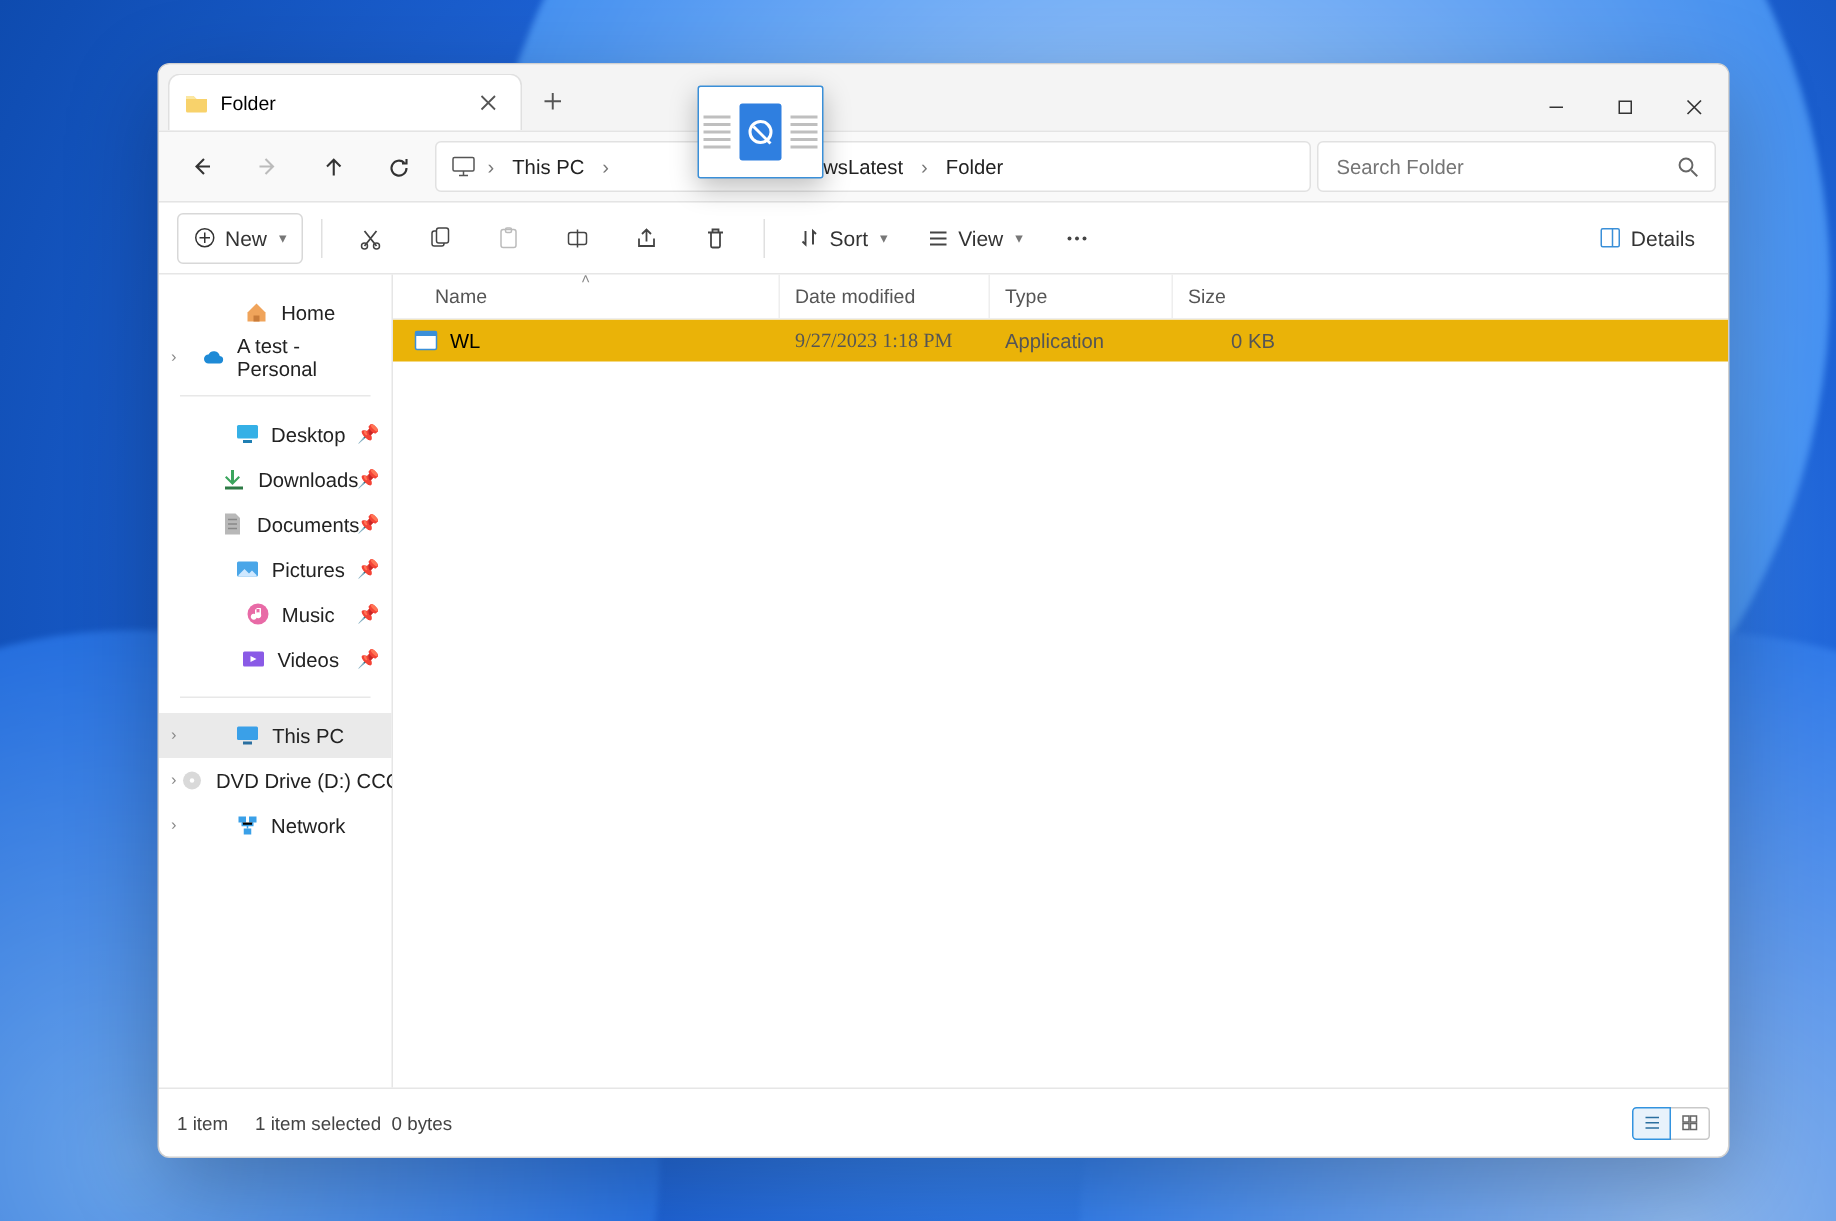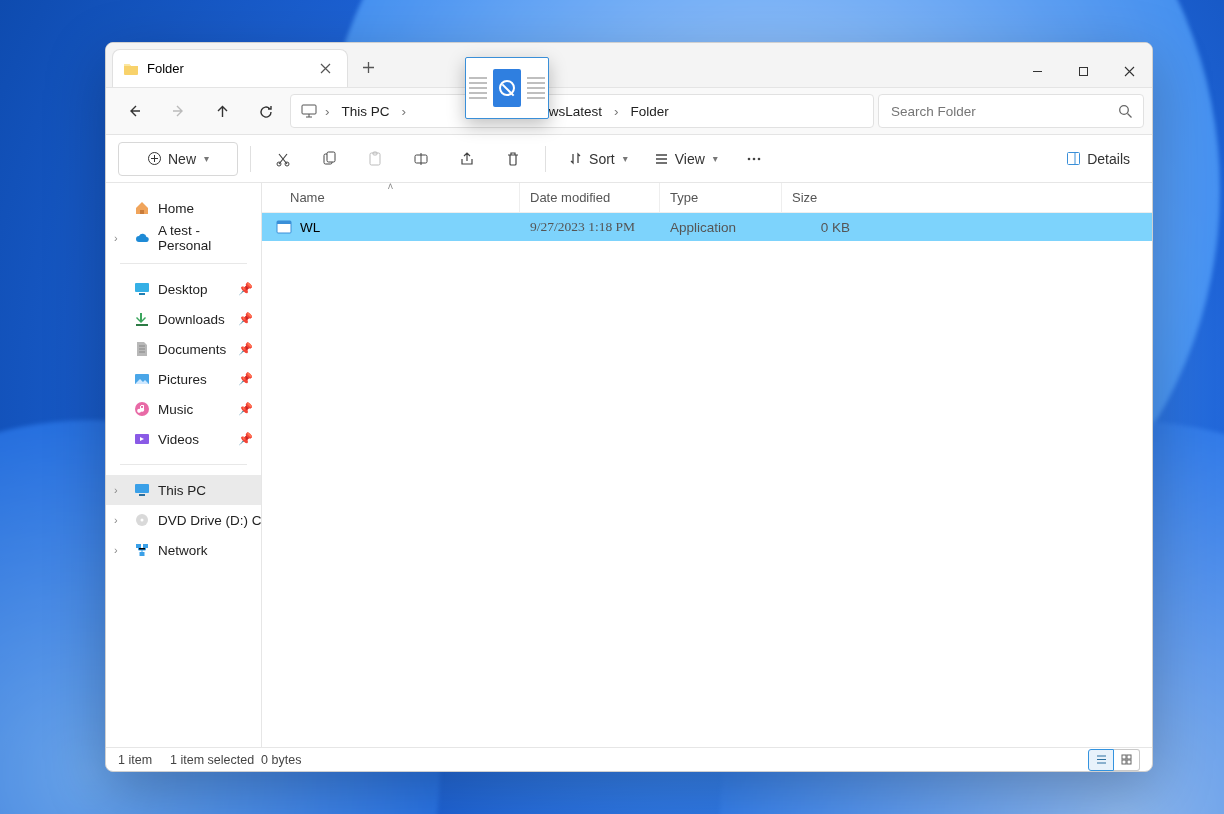--- a/index.html
+++ b/index.html
@@ -47,55 +47,55 @@
   .searchbox{ width:266px; height:34px; background:#fff;border:1px solid #e1e1e1;border-radius:4px;display:flex;align-items:center;padding:0 10px;}
   .searchbox input{ flex:1;border:none;outline:none;font-size:13.5px;background:transparent;}
   .searchicon{ color:#666; }
 
   
   .toolbar{ height:48px; border-bottom:1px solid #e6e6e6; display:flex; align-items:center; padding:0 12px; gap:6px;}
   .tbtn{ height:34px; padding:0 10px; display:flex; align-items:center; gap:6px; border-radius:4px; cursor:pointer; font-size:14px; color:#333;}
   .tbtn.icon{ width:40px; justify-content:center; padding:0;}
   .tbtn.disabled{ color:#bbb; cursor:default;}
   .tsep{ width:1px; height:26px; background:#e0e0e0; margin:0 6px;}
-  .newbtn{ border:1px solid #d8d8d8; padding:0 28px;}
+  .newbtn{ border:1px solid #d8d8d8; padding:0 10px;}
   .spacer{ flex:1;}
   .caret{ font-size:10px; color:#777; margin-left:2px;}
 
   
   .body{ flex:1; display:flex; min-height:0;}
   .sidebar{ width:156px; border-right:1px solid #e6e6e6; padding:8px 0; overflow:auto;}
   .sidegroup{ padding:2px 0;}
   .sidehr{ height:1px;background:#e8e8e8;margin:8px 14px;}
-  .sitem{ height:30px; display:flex; align-items:center; padding:0 8px 0 28px; font-size:13.5px; color:#222; gap:8px; cursor:pointer; position:relative;}
+  .sitem{ height:30px; display:flex; align-items:center; padding:0 8px 0 28px; font-size:13.5px; color:#222; gap:8px; cursor:pointer; position:relative;justify-content:center;}
   .sitem.selected{ background:#eaeaea;}
   .sitem .expand{ position:absolute; left:8px; color:#888; font-size:11px;}
   .sitem .pin{ position:absolute; right:8px; color:#9a9a9a; font-size:12px;}
   .sic{ width:16px;height:16px; flex:none;}
 
   .content{ flex:1; display:flex; flex-direction:column;}
   .colhead{ height:30px; border-bottom:1px solid #eee; display:flex; font-size:13px; color:#555;}
   .ch{ padding:6px 10px; border-right:1px solid #eee; display:flex;align-items:center; position:relative;}
   .ch.name{ flex:0 0 258px; padding-left:28px;}
   .ch.date{ flex:0 0 140px;}
   .ch.type{ flex:0 0 122px;text-align:center;}
   .ch.size{ flex:0 0 78px; border-right:none; justify-content:flex-start;}
   .sortind{ position:absolute; top:-2px; left:50%; transform:translateX(-50%); font-size:10px; color:#888;}
   .rows{ flex:1; overflow:auto;}
   .row{ height:28px; display:flex; align-items:center; font-size:13.5px;}
-  .row.sel{ background:#7dd3fc;}
+  .row.sel{ background:#eab308;}
   .c{ padding:0 10px;}
   .c.name{ flex:0 0 258px; display:flex;align-items:center;gap:8px; padding-left:14px;}
   .c.date{ flex:0 0 140px; color:#555;font-family:Liberation Serif, serif;}
   .c.type{ flex:0 0 122px; color:#555;}
   .c.size{ flex:0 0 78px; text-align:right; color:#555;}
   .appicon{ width:16px;height:16px;}
 
   
-  .status{ height:24px; border-top:1px solid #e6e6e6; display:flex; align-items:center; padding:0 12px; font-size:12.5px; color:#444; gap:18px;}
+  .status{ height:46px; border-top:1px solid #e6e6e6; display:flex; align-items:center; padding:0 12px; font-size:12.5px; color:#444; gap:18px;}
   .status .spacer{flex:1;}
   .viewsw{ display:flex; gap:0;}
   .viewsw .vb{ width:26px;height:22px;border:1px solid #c9c9c9;display:flex;align-items:center;justify-content:center;cursor:pointer;}
   .viewsw .vb.active{ border-color:#3393df; background:#e8f2fb;}
   .viewsw .vb:first-child{border-radius:3px 0 0 3px;}
   .viewsw .vb:last-child{border-radius:0 3px 3px 0; border-left:none;}
 
   
   .overlaydoc{
     position:absolute; left:465px; top:57px; width:84px; height:62px; background:#fff;

